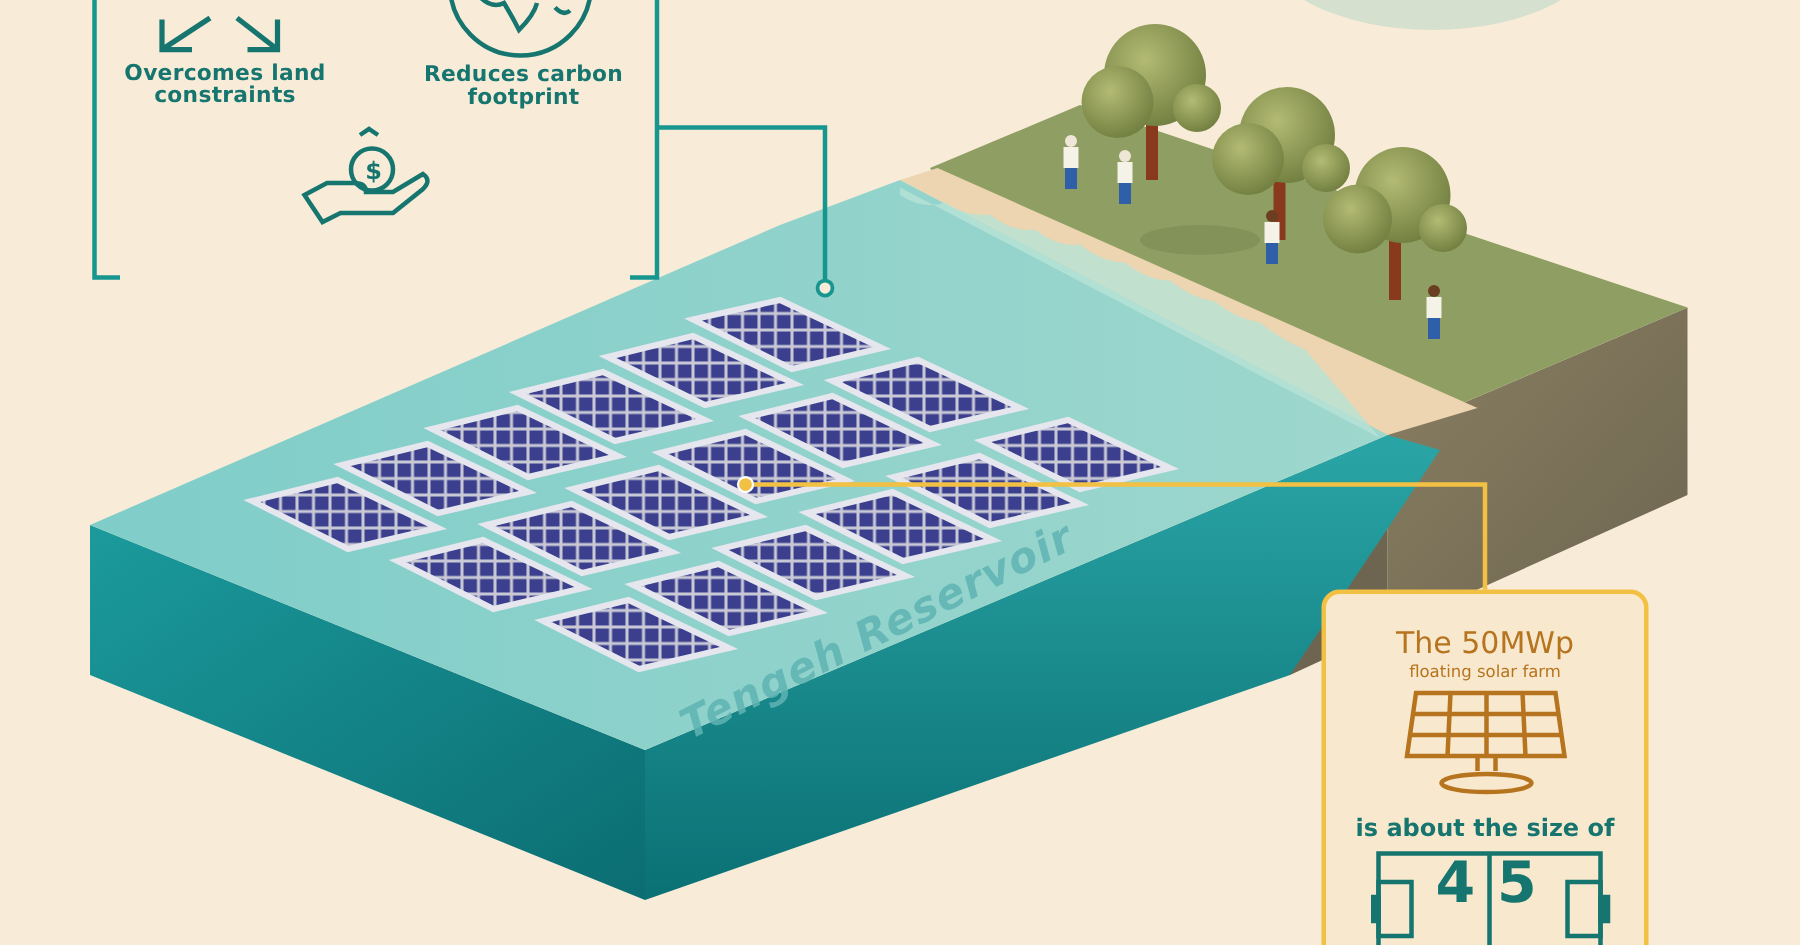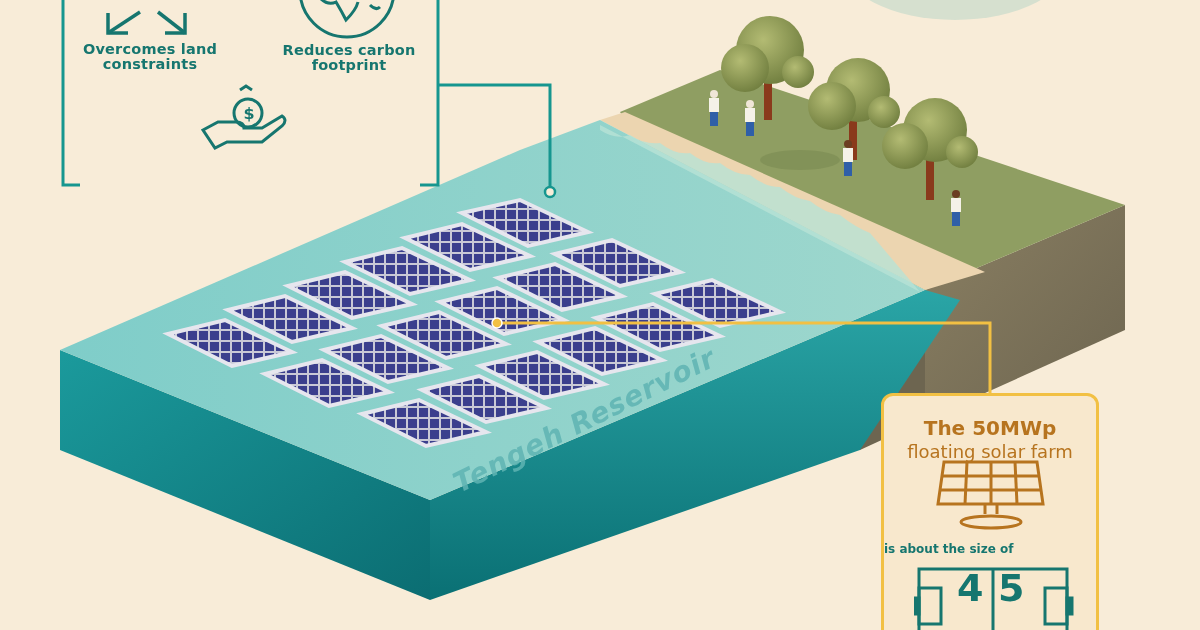--- a/index.html
+++ b/index.html
@@ -2,23 +2,23 @@
 <html><head>
 <meta charset="utf-8">
 <style>
   html, body { margin:0; padding:0; }
   body { width:1200px; height:630px; overflow:hidden; background:#f8ecd8; font-family:"DejaVu Sans", sans-serif; position:relative; }
   .stage { position:absolute; inset:0; }
   svg.scene { position:absolute; left:0; top:0; width:1200px; height:630px; }
   .benefit-label { position:absolute; color:#16766f; font-weight:bold; font-size:14.5px; line-height:15px; text-align:center; letter-spacing:0.2px; }
   .reservoir-label { position:absolute; left:448px; top:470px; font-family:"DejaVu Sans", sans-serif; font-weight:bold; font-style:italic; font-size:28px; color:#5fb4b3; transform:rotate(-26.5deg); transform-origin:left top; white-space:nowrap; letter-spacing:1px; opacity:0.85; }
   .info-card { position:absolute; left:881px; top:393px; width:218px; height:260px; box-sizing:border-box; border:3px solid #f2c043; border-radius:12px; background:#f8e8cd; }
-  .card-title { position:absolute; left:0; width:100%; top:20px; text-align:center; color:#b7741f; font-weight:bold; font-size:20px; }
-  .card-sub { position:absolute; left:0; width:100%; top:45px; text-align:center; color:#b7741f; font-size:18px; }
-  .card-mid { position:absolute; left:0; width:100%; top:146px; text-align:left; color:#16766f; font-weight:bold; font-size:12px; }
+  .card-title { position:absolute; left:0; width:100%; top:20px; text-align:center; color:#b7741f; font-weight:normal; font-size:20px; }
+  .card-sub { position:absolute; left:0; width:100%; top:45px; text-align:center; color:#b7741f; font-size:11px; }
+  .card-mid { position:absolute; left:0; width:100%; top:146px; text-align:center; color:#16766f; font-weight:bold; font-size:16px; }
   .field-num { position:absolute; top:170px; color:#16766f; font-weight:bold; font-size:38px; }
 </style>
 </head>
 <body>
 
 <div class="stage">
 
 <svg class="scene" viewBox="0 0 1200 630">
   <defs>
     <linearGradient id="frontFace" x1="0" y1="0" x2="0" y2="1">

